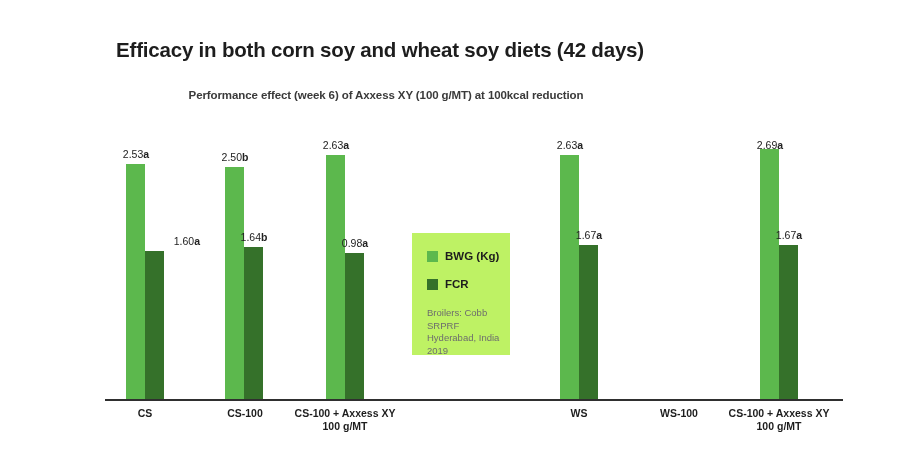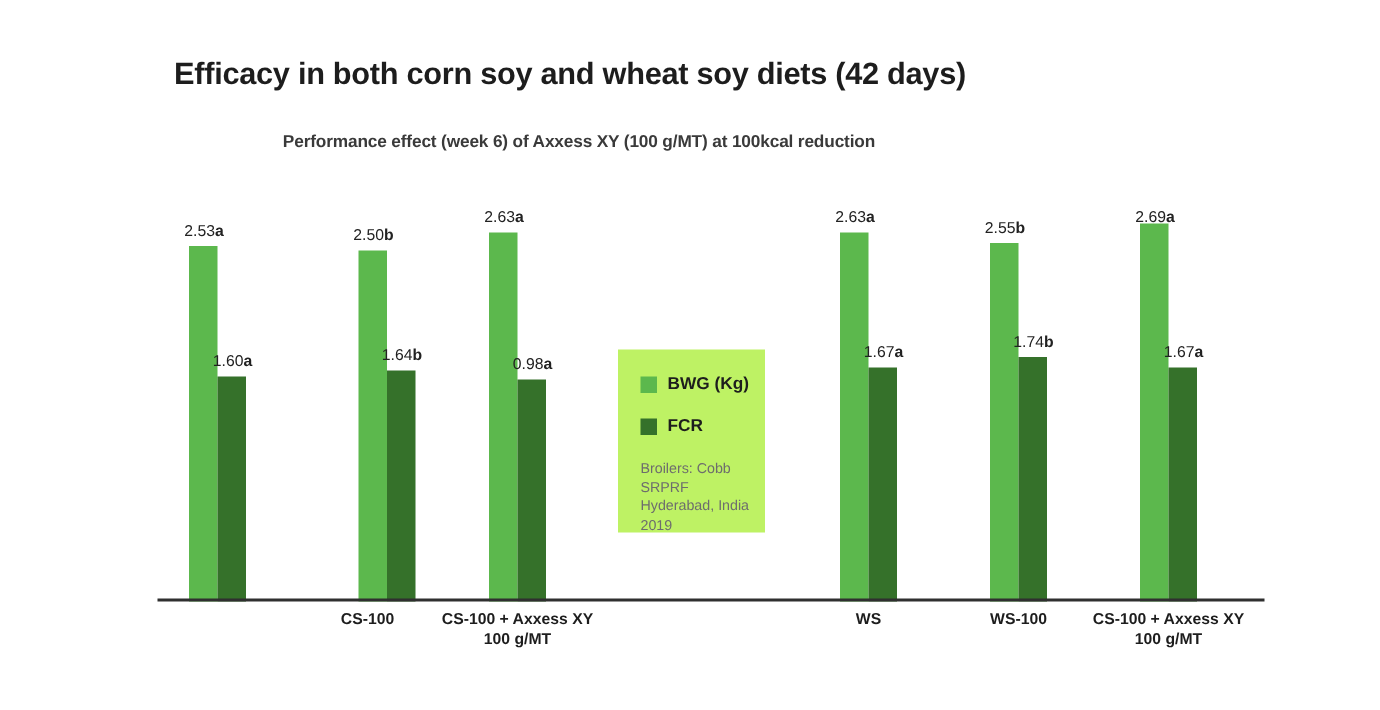--- a/index.html
+++ b/index.html
@@ -152,46 +152,40 @@
 
   <div class="chart-title">Efficacy in both corn soy and wheat soy diets (42 days)</div>
 
   <div class="chart-subtitle">Performance effect (week 6) of Axxess XY (100 g/MT) at 100kcal reduction</div>
 
   <div id="plot">
       <div class="bar-group" style="left: 21px; width: 38px; padding-left: 34px;">
         <div class="bar bwg" style="height: 236.977px;"></div>
         <div class="bar-label bwg-label" style="bottom: 240.977px;"><span>2.53</span><span class="sup">a</span></div>
         <div class="bar fcr" style="height: 149.867px;"></div>
-        <div class="bar-label fcr-label" style="bottom: 153.867px;"><span>1.60</span><span class="sup">a</span></div>
-      </div>
-      <div class="bar-group" style="left: 134px; width: 38px; padding-left: 33px;">
+        <div class="bar-label fcr-label" style="bottom: 153.867px; text-align: right;"><span>1.60</span><span class="sup">a</span></div>
+      </div>
+      <div class="bar-group" style="left: 120px; width: 38px; padding-left: 33px;">
         <div class="bar bwg" style="height: 234.167px;"></div>
         <div class="bar-label bwg-label" style="bottom: 238.167px;"><span>2.50</span><span class="sup">b</span></div>
         <div class="bar fcr" style="height: 153.613px;"></div>
         <div class="bar-label fcr-label" style="bottom: 157.613px;"><span>1.64</span><span class="sup">b</span></div>
       </div>
       <div class="bar-group" style="left: 221px; width: 38px;">
         <div class="bar bwg" style="height: 246.343px;"></div>
         <div class="bar-label bwg-label" style="bottom: 250.343px;"><span>2.63</span><span class="sup">a</span></div>
         <div class="bar fcr" style="height: 147.993px;"></div>
         <div class="bar-label fcr-label" style="bottom: 151.993px;"><span>0.98</span><span class="sup">a</span></div>
       </div>
       <div class="bar-group" style="left: 455px; width: 38px;">
         <div class="bar bwg" style="height: 246.343px;"></div>
         <div class="bar-label bwg-label" style="bottom: 250.343px;"><span>2.63</span><span class="sup">a</span></div>
         <div class="bar fcr" style="height: 156.423px;"></div>
         <div class="bar-label fcr-label" style="bottom: 160.423px;"><span>1.67</span><span class="sup">a</span></div>
       </div>
-      <div class="bar-group" style="left: 555px; width: 38px;">
-        <div class="bar bwg" style="height: 238.85px;"></div>
-        <div class="bar-label bwg-label" style="bottom: 242.85px;"><span>2.55</span><span class="sup">b</span></div>
-        <div class="bar fcr" style="height: 162.98px;"></div>
-        <div class="bar-label fcr-label" style="bottom: 166.98px;"><span>1.74</span><span class="sup">b</span></div>
-      </div>
       <div class="bar-group" style="left: 655px; width: 38px;">
         <div class="bar bwg" style="height: 251.963px;"></div>
         <div class="bar-label bwg-label" style="bottom: 250px;"><span>2.69</span><span class="sup">a</span></div>
         <div class="bar fcr" style="height: 156.423px;"></div>
         <div class="bar-label fcr-label" style="bottom: 160.423px;"><span>1.67</span><span class="sup">a</span></div>
       </div>
     </div>
 
   <div class="axis-line"></div>
 
@@ -200,20 +194,23 @@
       <span class="legend-swatch" style="background: rgb(92, 184, 77);"></span>
       <span class="legend-text">BWG (Kg)</span>
     </div>
     <div class="legend-row r1">
       <span class="legend-swatch" style="background: rgb(53, 113, 42);"></span>
       <span class="legend-text">FCR</span>
     </div>
     <div class="legend-note">Broilers: Cobb SRPRF Hyderabad, India 2019</div>
   </div>
 
+<div class="cat-label" style="left: 70px;">
+      <div>CS</div>
+    </div>
     <div class="cat-label" style="left: 170px;">
       <div>CS-100</div>
     </div>
     <div class="cat-label" style="left: 270px;">
       <div>CS-100 + Axxess XY</div>
       <div>100 g/MT</div>
     </div>
     <div class="cat-label" style="left: 504px;">
       <div>WS</div>
     </div>

